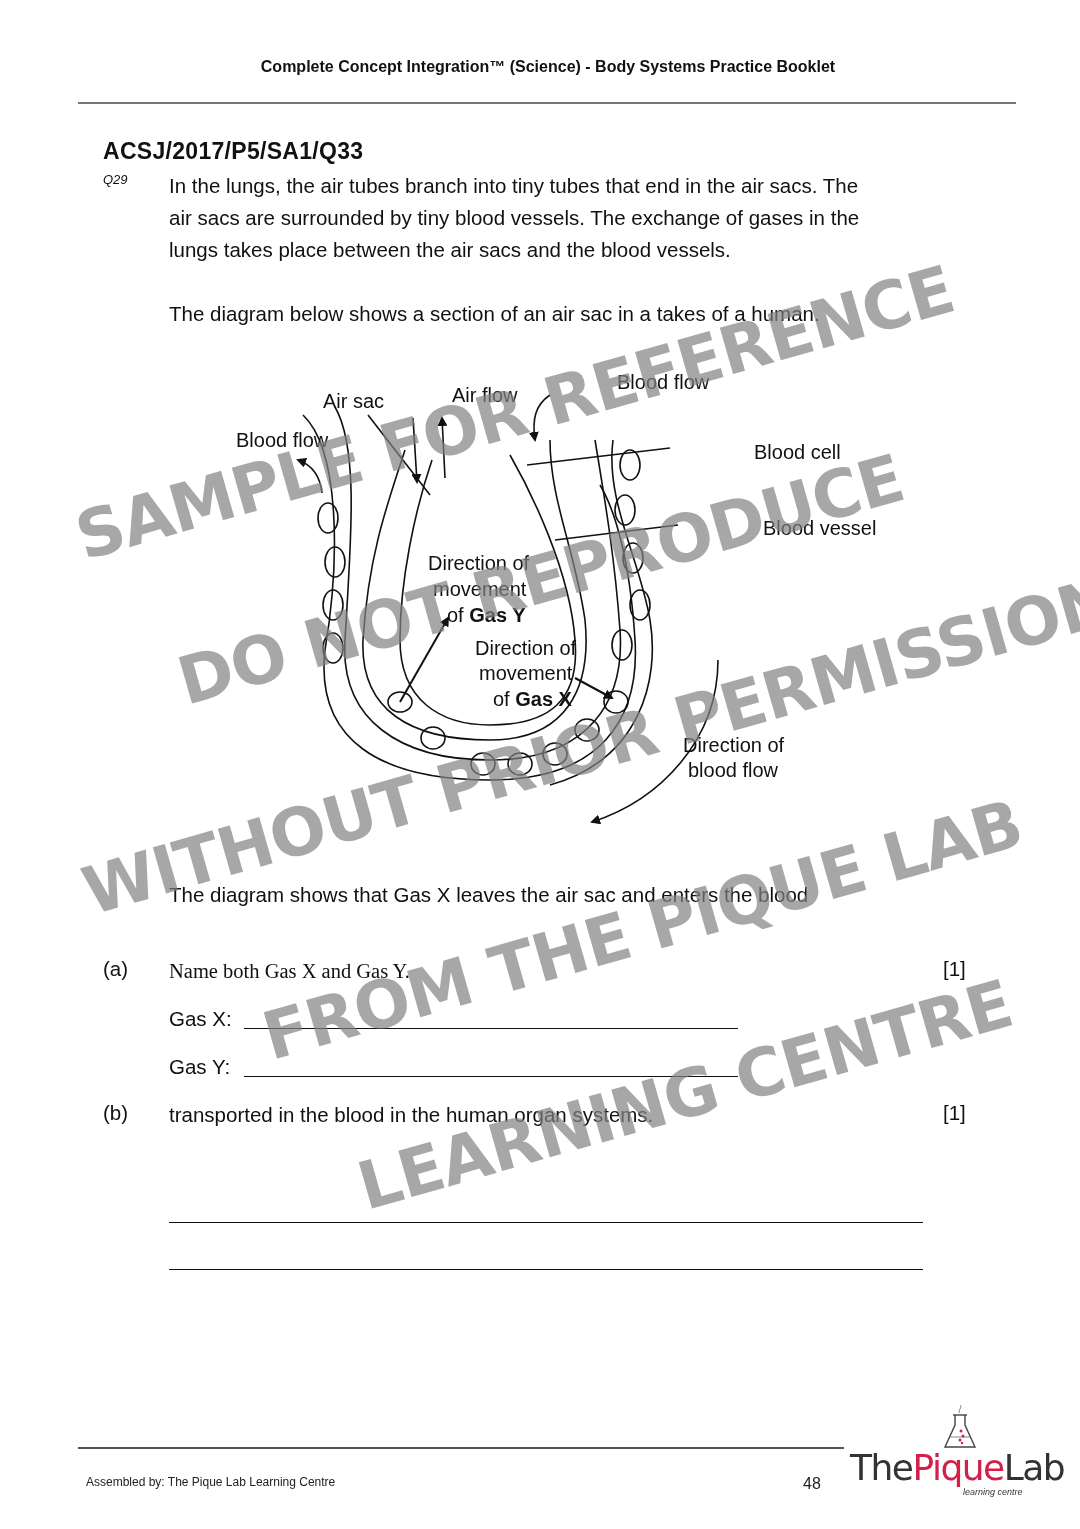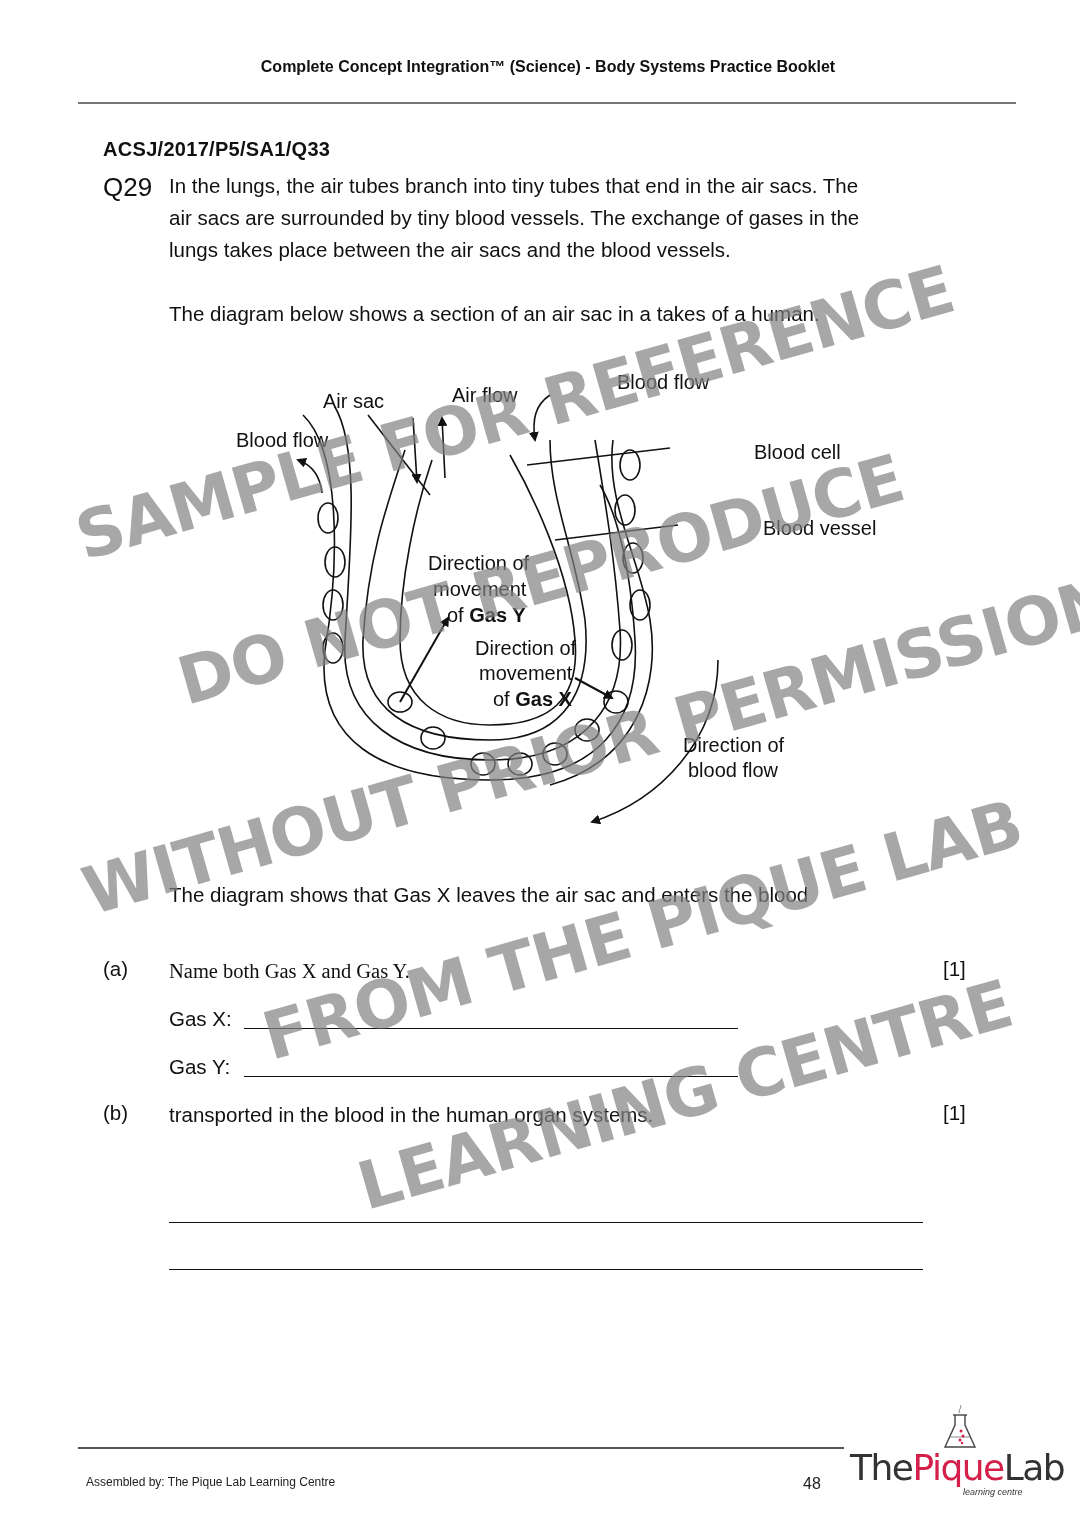--- a/index.html
+++ b/index.html
@@ -1,21 +1,21 @@
 <!DOCTYPE html>
 <html><head>
 <meta charset="utf-8">
 <style>
   html, body { margin:0; padding:0; background:#ffffff; }
   body { width:1080px; height:1529px; position:relative; overflow:hidden; font-family:"Liberation Sans", sans-serif; color:#111; }
   .hdr { position:absolute; left:0; top:58px; width:1096px; text-align:center; font-weight:bold; font-size:16px; }
   .hdr-rule { position:absolute; left:78px; top:102px; width:938px; height:2px; background:#777; }
-  .qid { position:absolute; left:103px; top:138px; font-weight:bold; font-size:20px; letter-spacing:0.3px; }
+  .qid { position:absolute; left:103px; top:138px; font-weight:bold; font-size:23px; letter-spacing:0.3px; }
   .para { position:absolute; font-size:20.5px; line-height:32px; }
-  .qnum { position:absolute; left:103px; top:172px; font-size:26px; }
+  .qnum { position:absolute; left:103px; top:172px; font-size:13px;font-style:italic; }
   .diagram { position:absolute; left:220px; top:360px; width:700px; height:480px; }
   .diagram text { font-family:"Liberation Sans", sans-serif; font-size:20px; fill:#111; }
   .part { position:absolute; left:103px; font-size:20.5px; }
   .marks { position:absolute; left:943px; font-size:20.5px; }
   .answer-line { position:absolute; border-bottom:1.6px solid #111; height:0; }
   .watermark { position:absolute; font-weight:bold; font-size:66px; color:rgba(130,130,130,0.7); white-space:nowrap; transform-origin:left center; pointer-events:none; font-family:"DejaVu Sans", sans-serif; letter-spacing:-1px; }
   .ftr-rule { position:absolute; left:78px; top:1447px; width:766px; height:1.5px; background:#555; }
   .ftr-text { position:absolute; left:86px; top:1475px; font-size:12px; color:#222; }
   .ftr-page { position:absolute; left:803px; top:1475px; font-size:16px; color:#222; }
   .logo { position:absolute; left:850px; top:1405px; width:200px; height:100px; }

